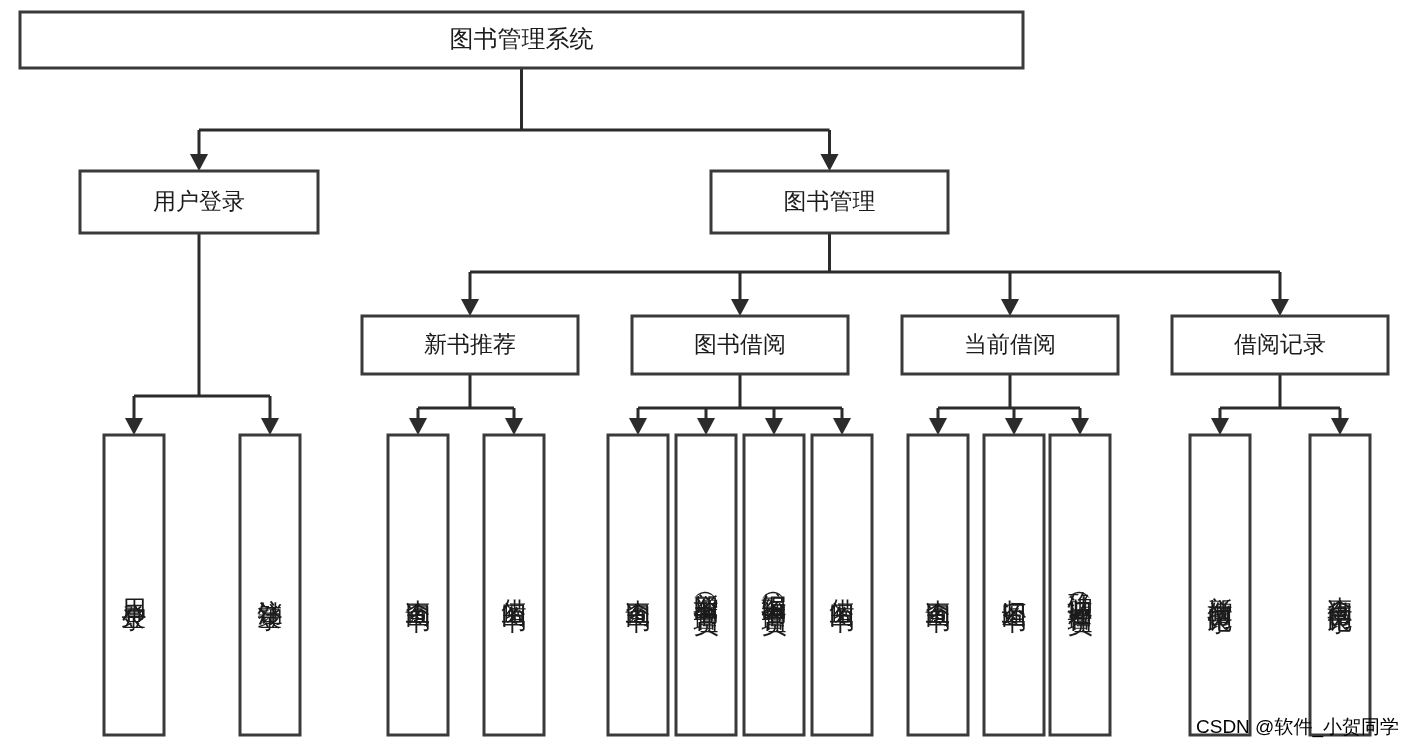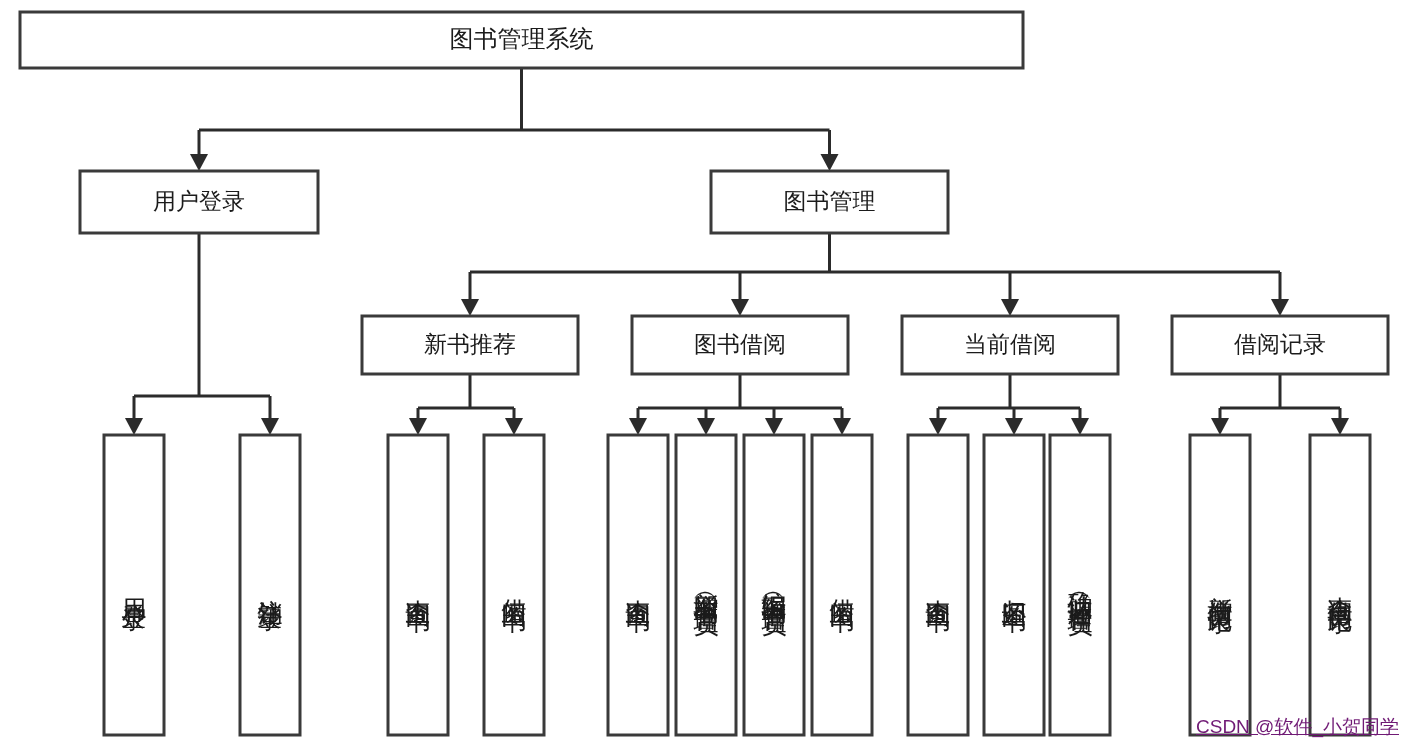--- a/index.html
+++ b/index.html
@@ -176,14 +176,14 @@
       <div class="leaf-label" style="left: 608px; top: 435px; width: 60px; height: 300px;">查询图书</div>
       <div class="leaf-label" style="left: 676px; top: 435px; width: 60px; height: 300px;">新增图书（管理员）</div>
       <div class="leaf-label" style="left: 744px; top: 435px; width: 60px; height: 300px;">编辑图书（管理员）</div>
       <div class="leaf-label" style="left: 812px; top: 435px; width: 60px; height: 300px;">借阅图书</div>
       <div class="leaf-label" style="left: 908px; top: 435px; width: 60px; height: 300px;">查询图书</div>
       <div class="leaf-label" style="left: 984px; top: 435px; width: 60px; height: 300px;">归还图书</div>
       <div class="leaf-label" style="left: 1050px; top: 435px; width: 60px; height: 300px;">确认归还（管理员）</div>
       <div class="leaf-label" style="left: 1190px; top: 435px; width: 60px; height: 300px;">新增借阅记录</div>
       <div class="leaf-label" style="left: 1310px; top: 435px; width: 60px; height: 300px;">查询借阅记录</div>
     </div>
-  <div class="watermark" style="left: 1196px; top: 714px; color: #701a75; text-decoration: underline;">CSDN @软件_小贺同学</div>
+  <div class="watermark" style="left: 1196px; top: 714px; color: #000000;">CSDN @软件_小贺同学</div>
 </div>
 
 </body></html>

